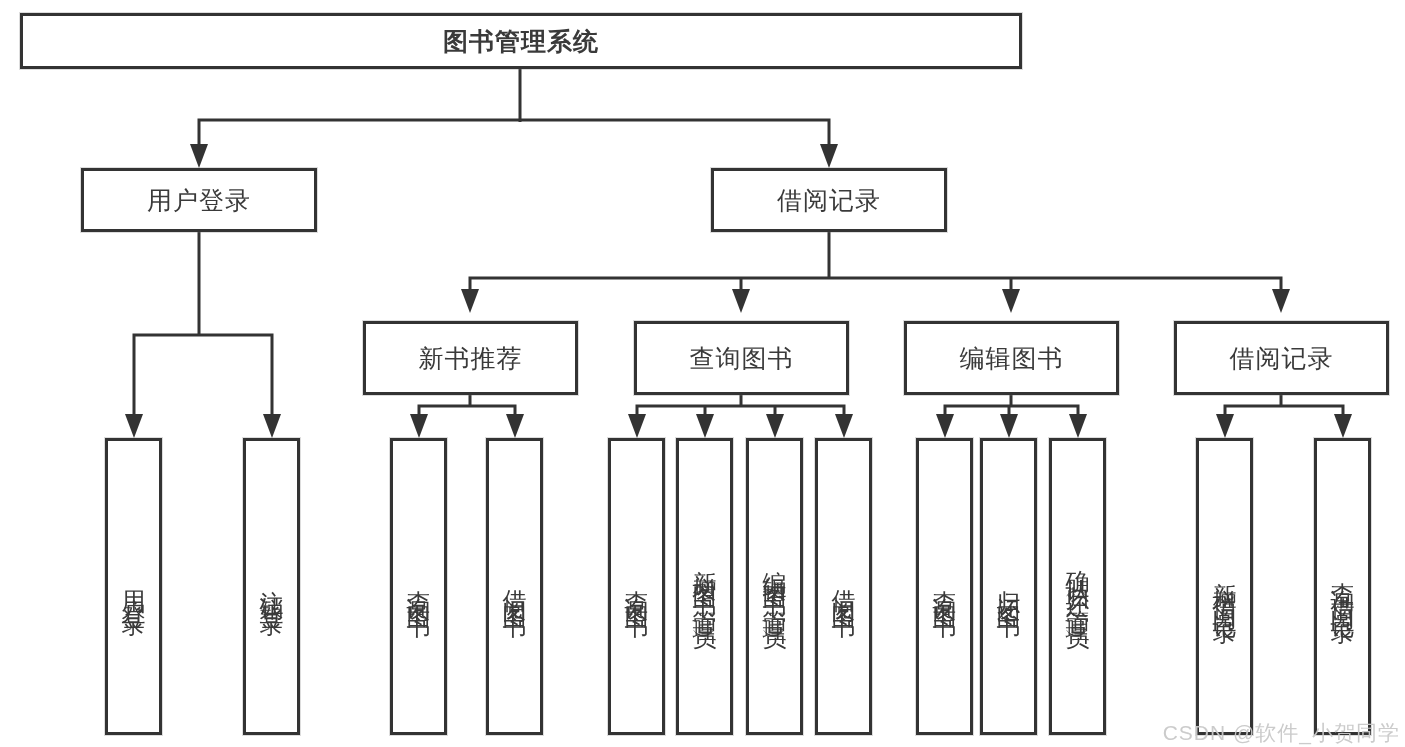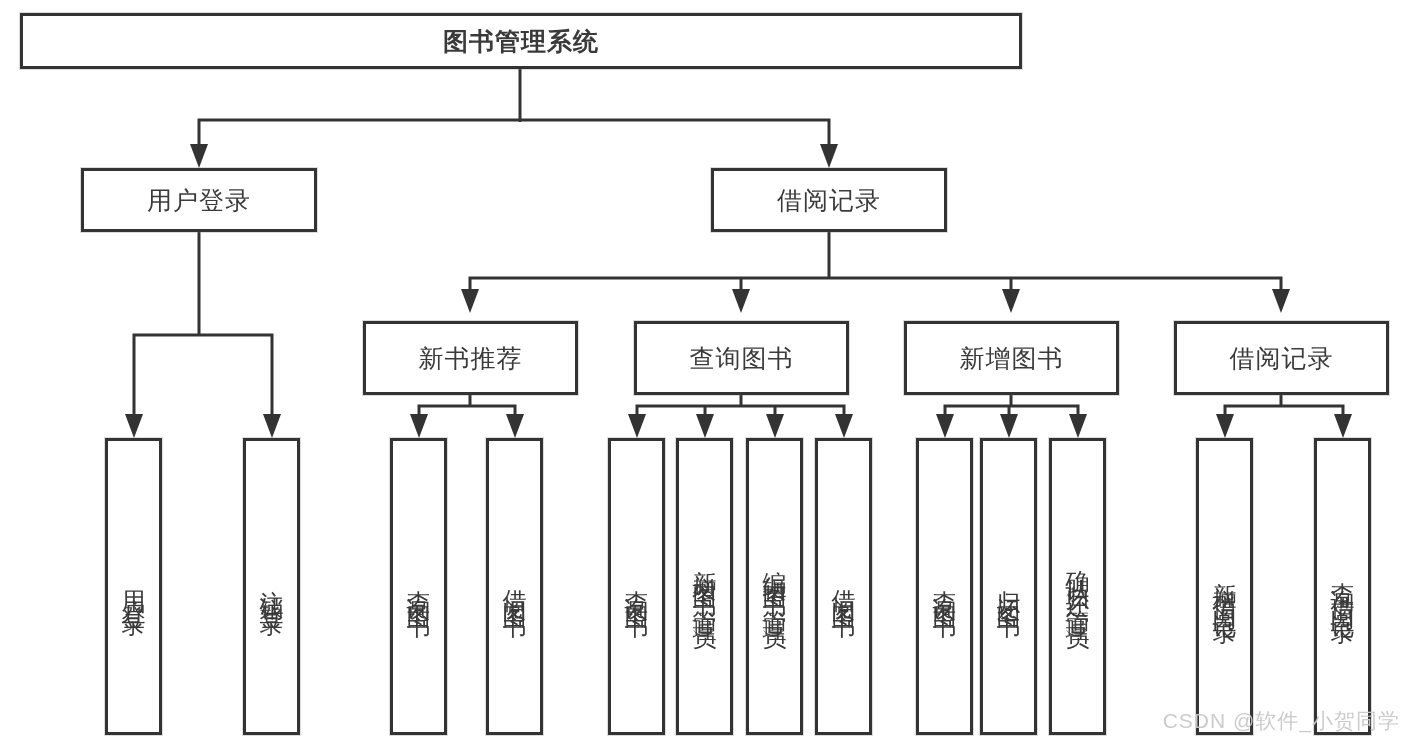--- a/index.html
+++ b/index.html
@@ -39,21 +39,21 @@
     text-orientation: mixed;
     font-size: 24px;
     line-height: 1;
     letter-spacing: 8px;
     white-space: nowrap;
     color: var(--text, #3a3a3a);
   }
   #watermark {
     position: absolute;
     right: 5px;
-    bottom: 12px;
+    bottom: 0;
     font-size: 21px;
     letter-spacing: 1px;
     color: var(--wm, #c9c9c9);
     opacity: 0.95;
     white-space: nowrap;
   }
 </style>
 </head>
 <body>
 
@@ -117,21 +117,21 @@
     </g>
   </svg>
 
   <div class="node box-root">图书管理系统</div>
 
   <div class="node box-l2" style="left:81px">用户登录</div>
   <div class="node box-l2" style="left:711px">借阅记录</div>
 
   <div class="node box-l3" style="left:363px">新书推荐</div>
   <div class="node box-l3" style="left:634px">查询图书</div>
-  <div class="node box-l3" style="left:904px">新增图书</div>
+  <div class="node box-l3" style="left:904px">编辑图书</div>
   <div class="node box-l3" style="left:1174px">借阅记录</div>
 
   <div class="node leaf" style="left:105px">
     <span class="vtext">用户登录</span>
   </div>
   <div class="node leaf" style="left:243px">
     <span class="vtext">注销登录</span>
   </div>
   <div class="node leaf" style="left:390px">
     <span class="vtext">查询图书</span>

